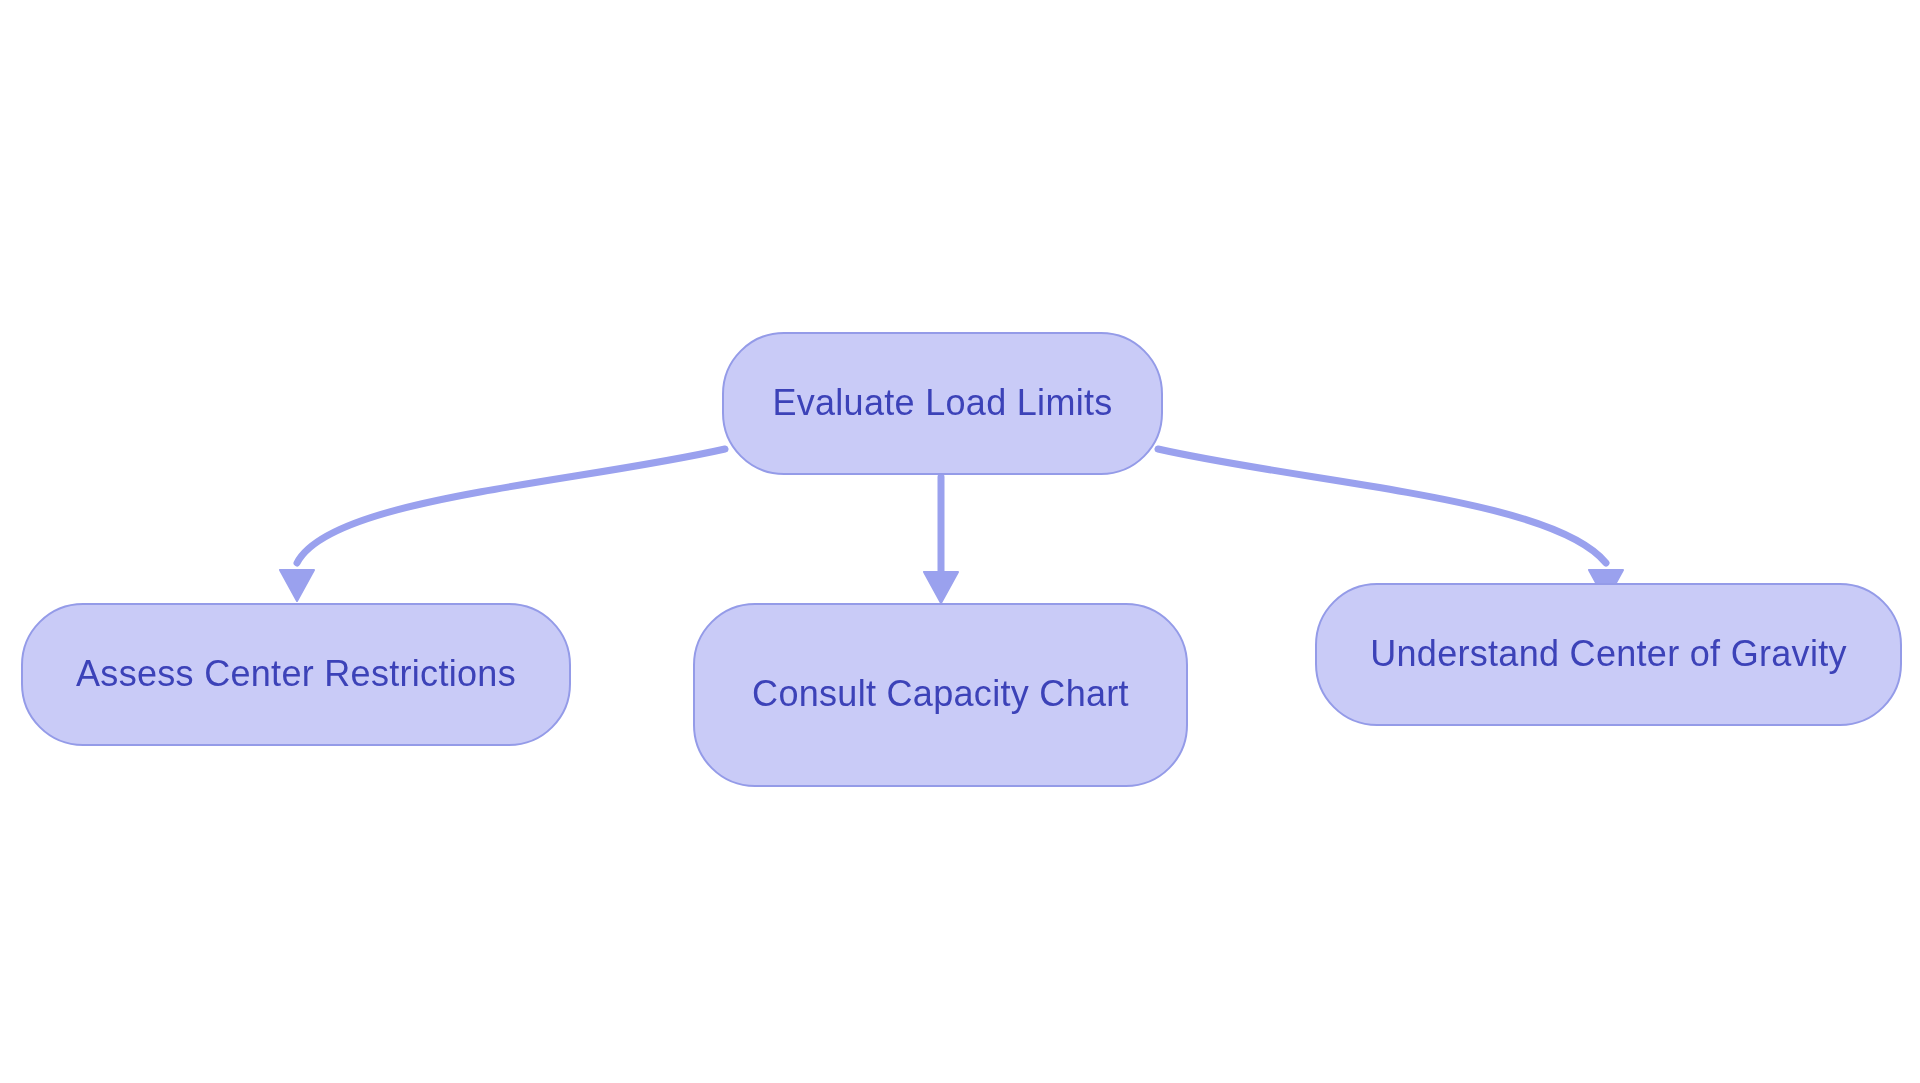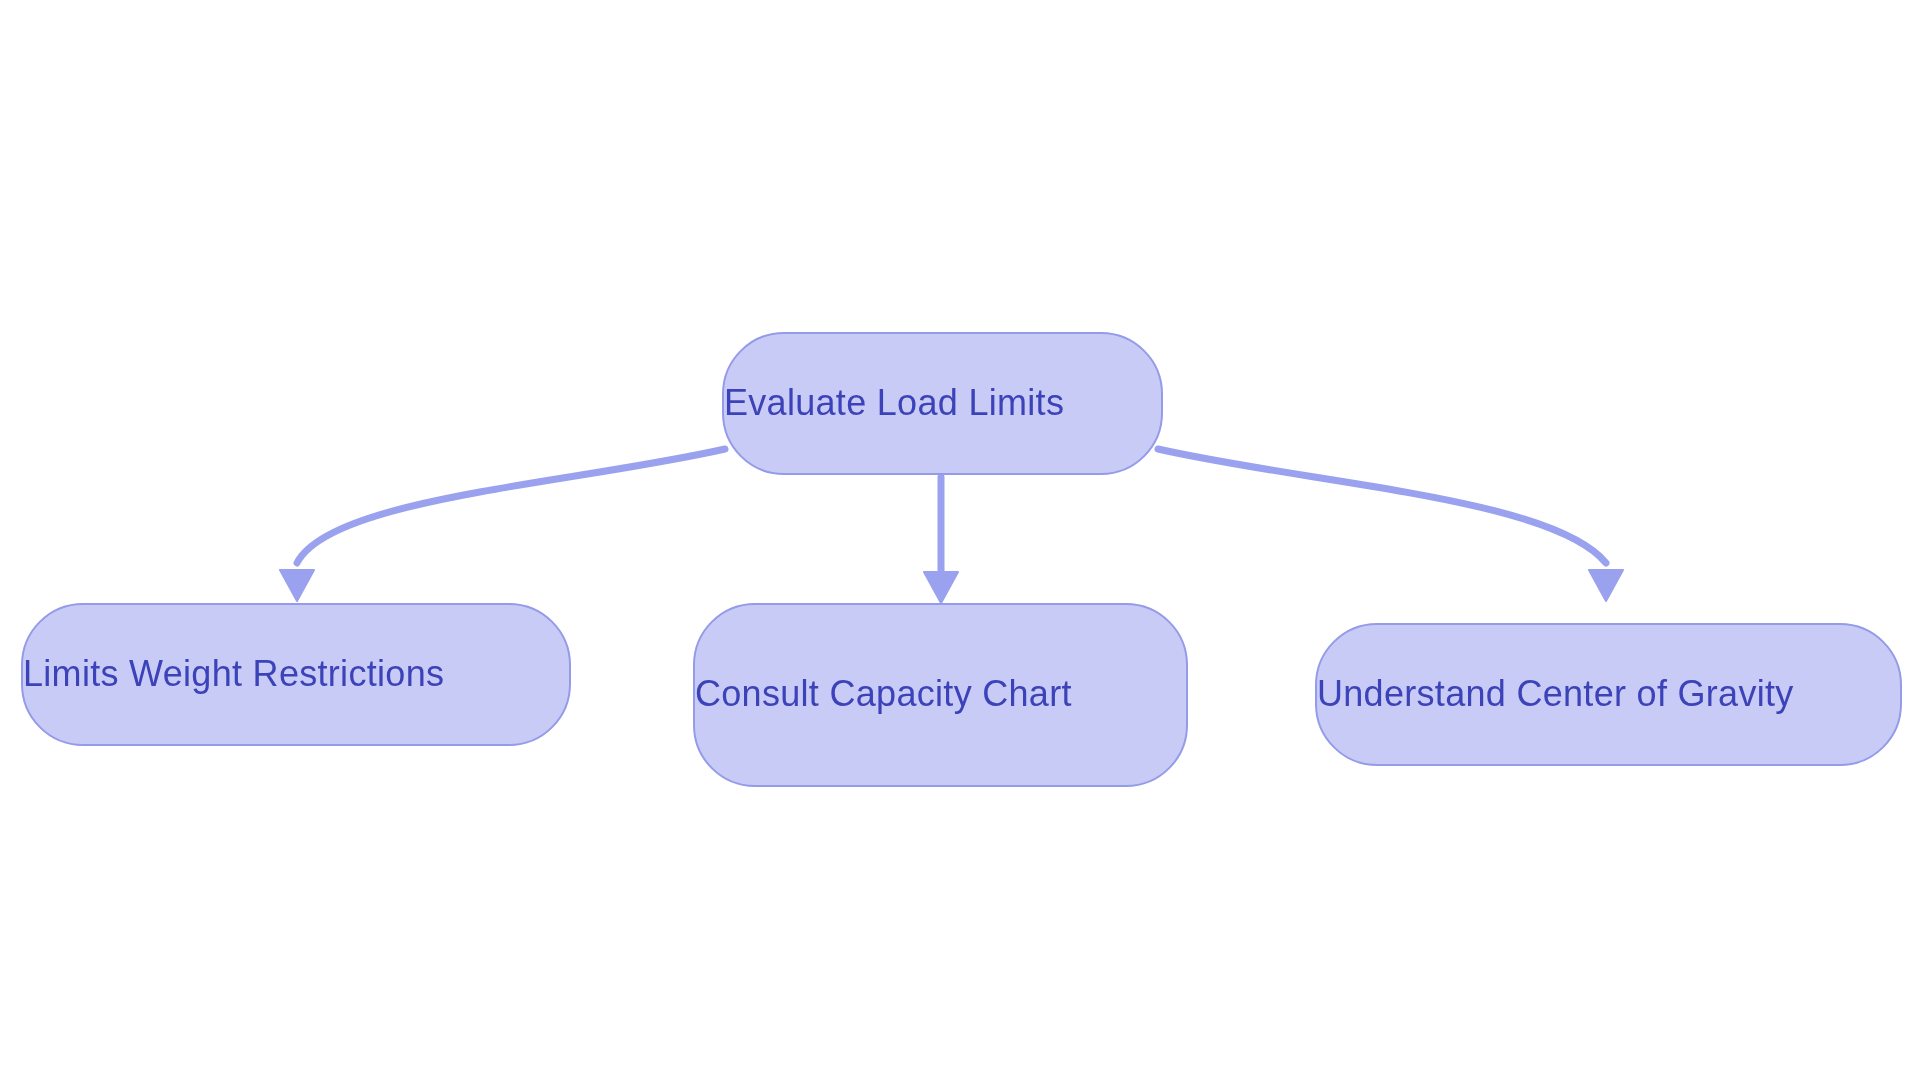--- a/index.html
+++ b/index.html
@@ -36,35 +36,35 @@
     stroke-linejoin: round;
   }
   .node {
     position: absolute;
     box-sizing: border-box;
     background: var(--node-fill, #c9cbf7);
     border: 2px solid var(--node-border, #949be8);
     border-radius: 62px;
     display: flex;
     align-items: center;
-    justify-content: flex-start;
+    justify-content: center;
     text-align: center;
   }
   .node-label {
     color: var(--node-text, #3c42b8);
     font-size: 36px;
     letter-spacing: 0.3px;
     white-space: nowrap;
     line-height: 1;
     padding-bottom: 2px;
   }
   .node-root      { left: 722px;  top: 332px; width: 441px; height: 143px; }
   .node-child-0   { left: 21px;   top: 603px; width: 550px; height: 143px; }
   .node-child-1   { left: 693px;  top: 603px; width: 495px; height: 184px; }
-  .node-child-2   { left: 1315px; top: 623px; width: 587px; height: 143px; }
+  .node-child-2   { left: 1315px; top: 583px; width: 587px; height: 143px; }
 </style>
 </head>
 <body>
 
 <div class="canvas">
 
   <svg class="connector-layer" viewBox="0 0 1920 1083" xmlns="http://www.w3.org/2000/svg">
 
     <path class="connector" d="M 725 449 C 570 484, 330 498, 297 563"></path>
     <polygon class="arrowhead" points="280,570 314,570 297,601"></polygon>
@@ -74,21 +74,21 @@
 
     <path class="connector" d="M 1158 449 C 1313 484, 1553 498, 1606 563"></path>
     <polygon class="arrowhead" points="1589,570 1623,570 1606,601"></polygon>
   </svg>
 
   <div class="node node-root">
     <span class="node-label">Evaluate Load Limits</span>
   </div>
 
   <div class="node node-child-0">
-    <span class="node-label">Limits Weight Restrictions</span>
+    <span class="node-label">Assess Center Restrictions</span>
   </div>
 
   <div class="node node-child-1">
     <span class="node-label">Consult Capacity Chart</span>
   </div>
 
   <div class="node node-child-2">
     <span class="node-label">Understand Center of Gravity</span>
   </div>
 

